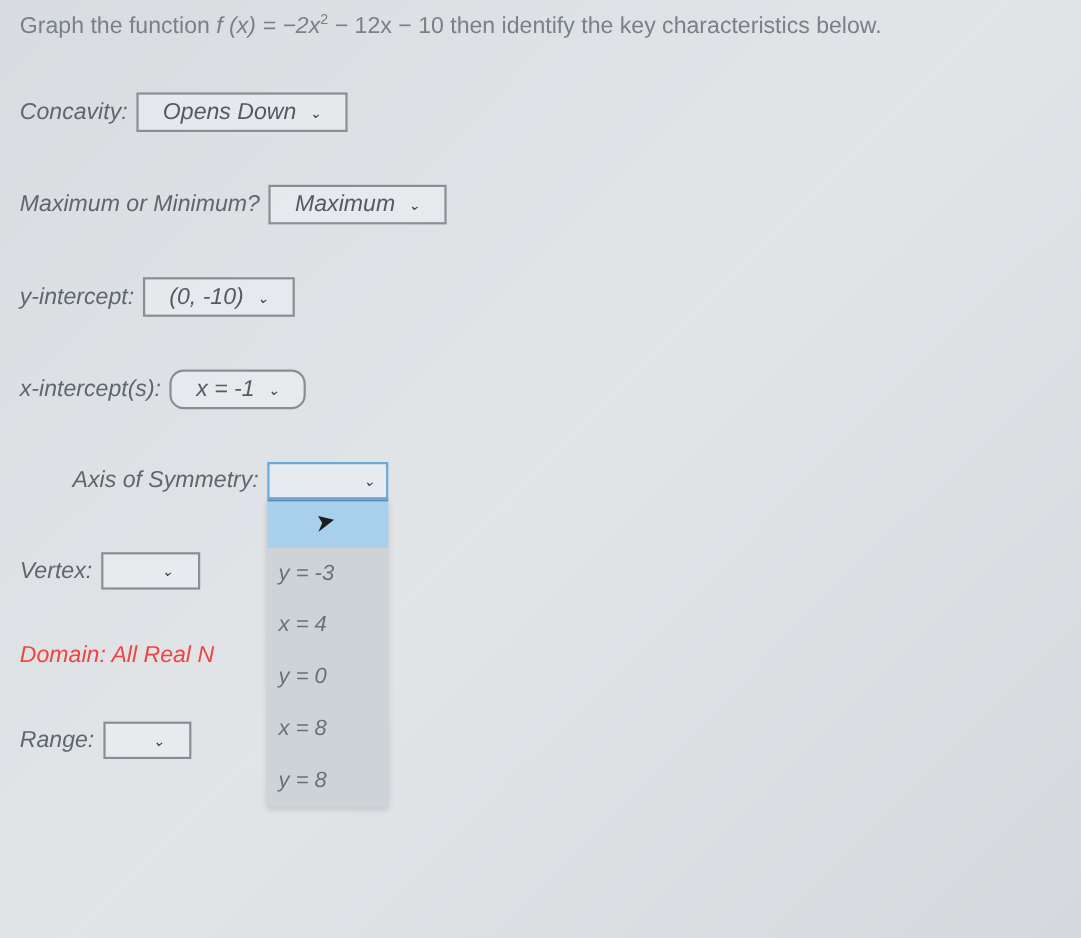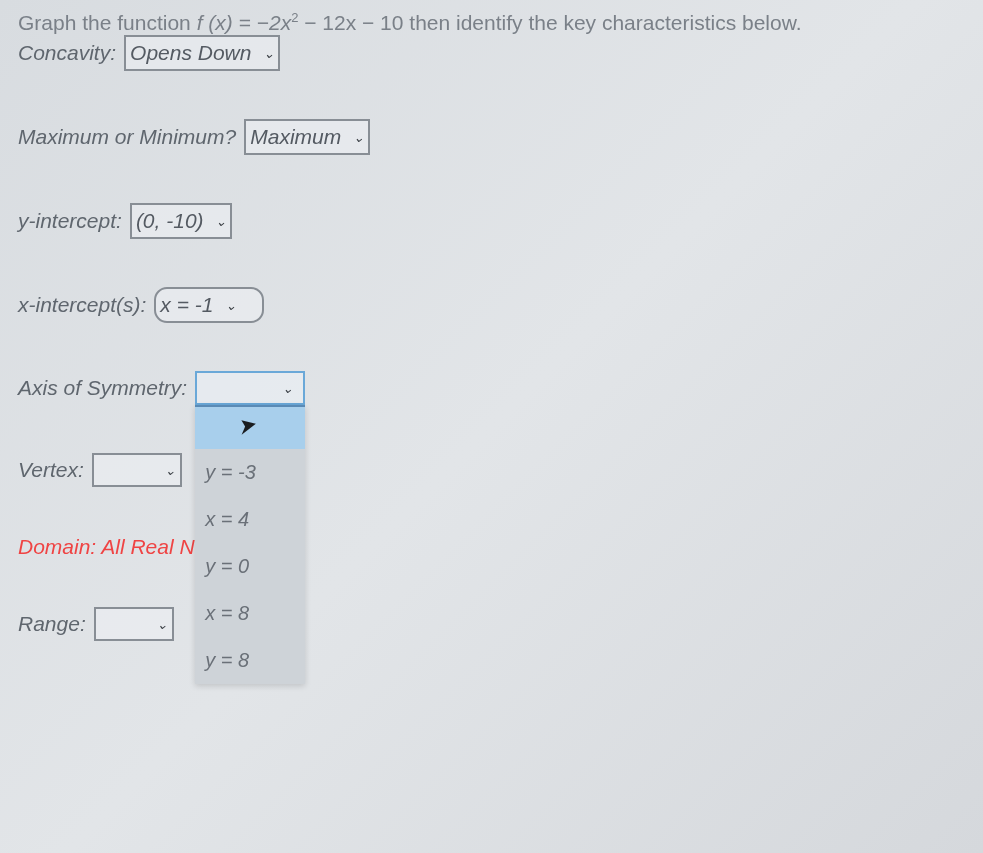--- a/index.html
+++ b/index.html
@@ -13,20 +13,21 @@
       background: linear-gradient(135deg, #d8dce0 0%, #e2e5e8 50%, #d5d8dc 100%);
       font-family: Arial, Helvetica, sans-serif;
       padding: 10px 18px;
       color: #5a6068;
       position: relative;
       overflow: hidden;
     }
     .prompt {
       font-size: 21px;
       color: #7a8088;
+      margin-bottom: 48px;
       filter: blur(0.3px);
     }
     .prompt .fn {
       font-style: italic;
     }
     .prompt sup {
       font-size: 13px;
       vertical-align: super;
     }
     .row {
@@ -36,21 +37,21 @@
       font-size: 21px;
       color: #5f666e;
       font-style: italic;
     }
     .label {
       margin-right: 8px;
     }
     .select-box {
       border: 2px solid #888e95;
       background: rgba(240, 242, 245, 0.5);
-      padding: 4px 4px;
+      padding: 4px 22px;
       display: inline-flex;
       align-items: center;
       gap: 8px;
       min-height: 34px;
       font-size: 21px;
       color: #545a62;
     }
     .select-box.small {
       min-width: 80px;
     }
@@ -142,21 +143,21 @@
 </div>
 
 <div class="row">
   <span class="label">x-intercept(s):</span>
   <div class="select-box" style="min-width:110px;border-radius:13px;">
     <span>x = -1</span>
     <span class="caret">⌄</span>
   </div>
 </div>
 
-<div class="row" style="margin-bottom:48px;">
+<div class="row" style="margin-bottom:48px;margin-left:48px;">
   <span class="label">Axis of Symmetry:</span>
   <div class="dropdown-wrap">
     <div class="open-select">
       <span class="caret">⌄</span>
     </div>
     <div class="dropdown">
       <div class="blank-sel">
         <span class="cursor-arrow">➤</span>
       </div>
       <div class="opt">y = -3</div>

